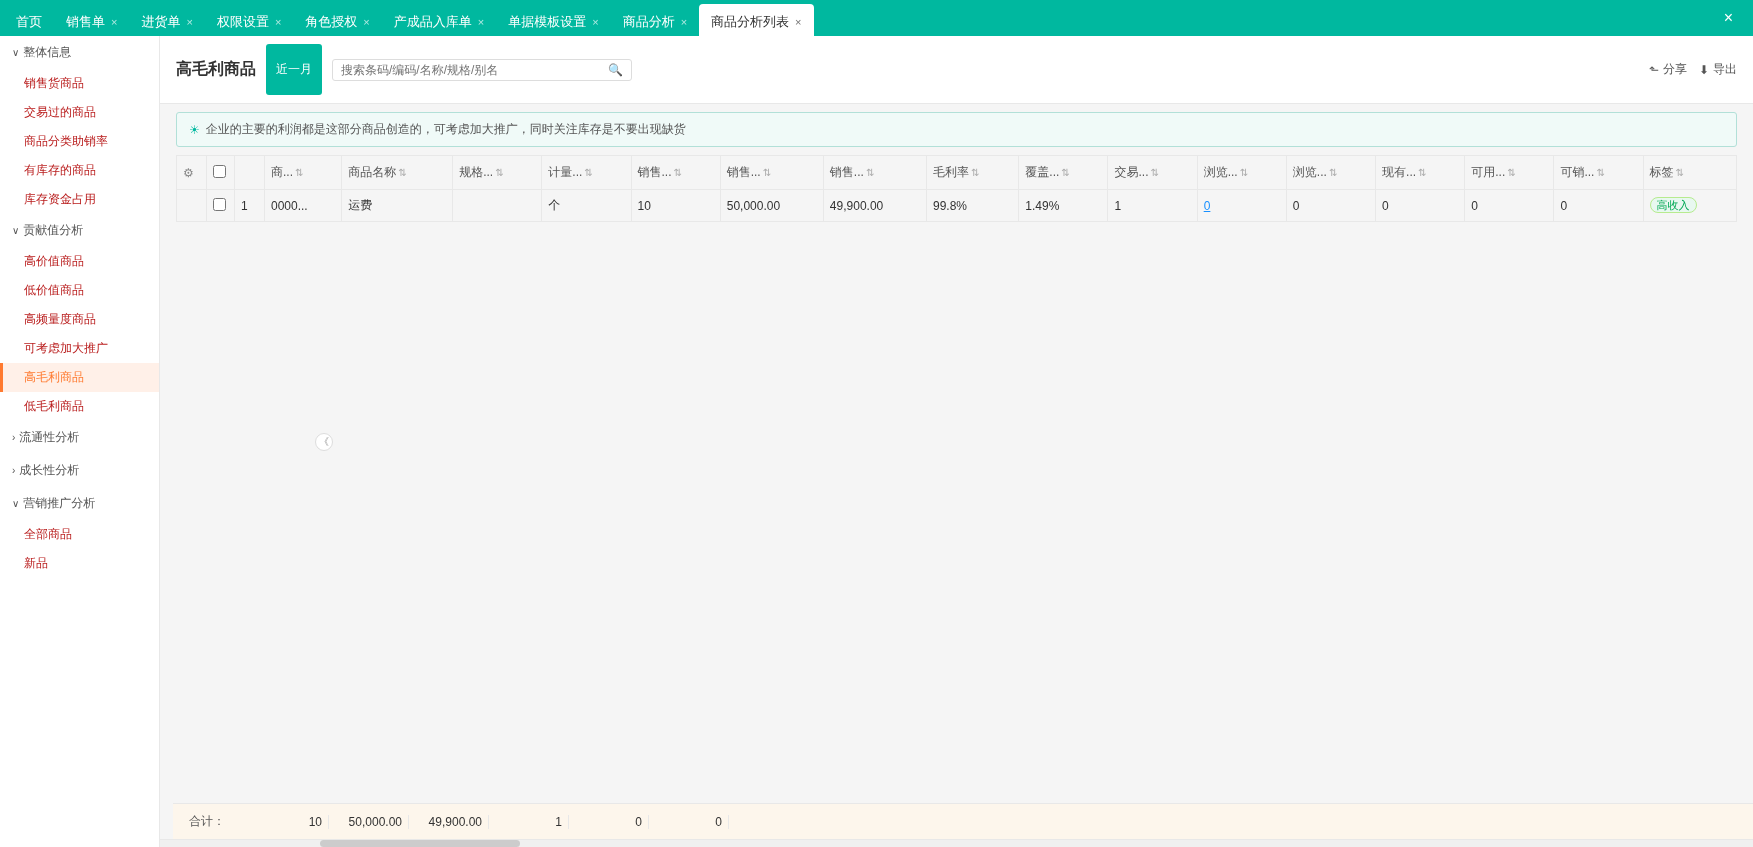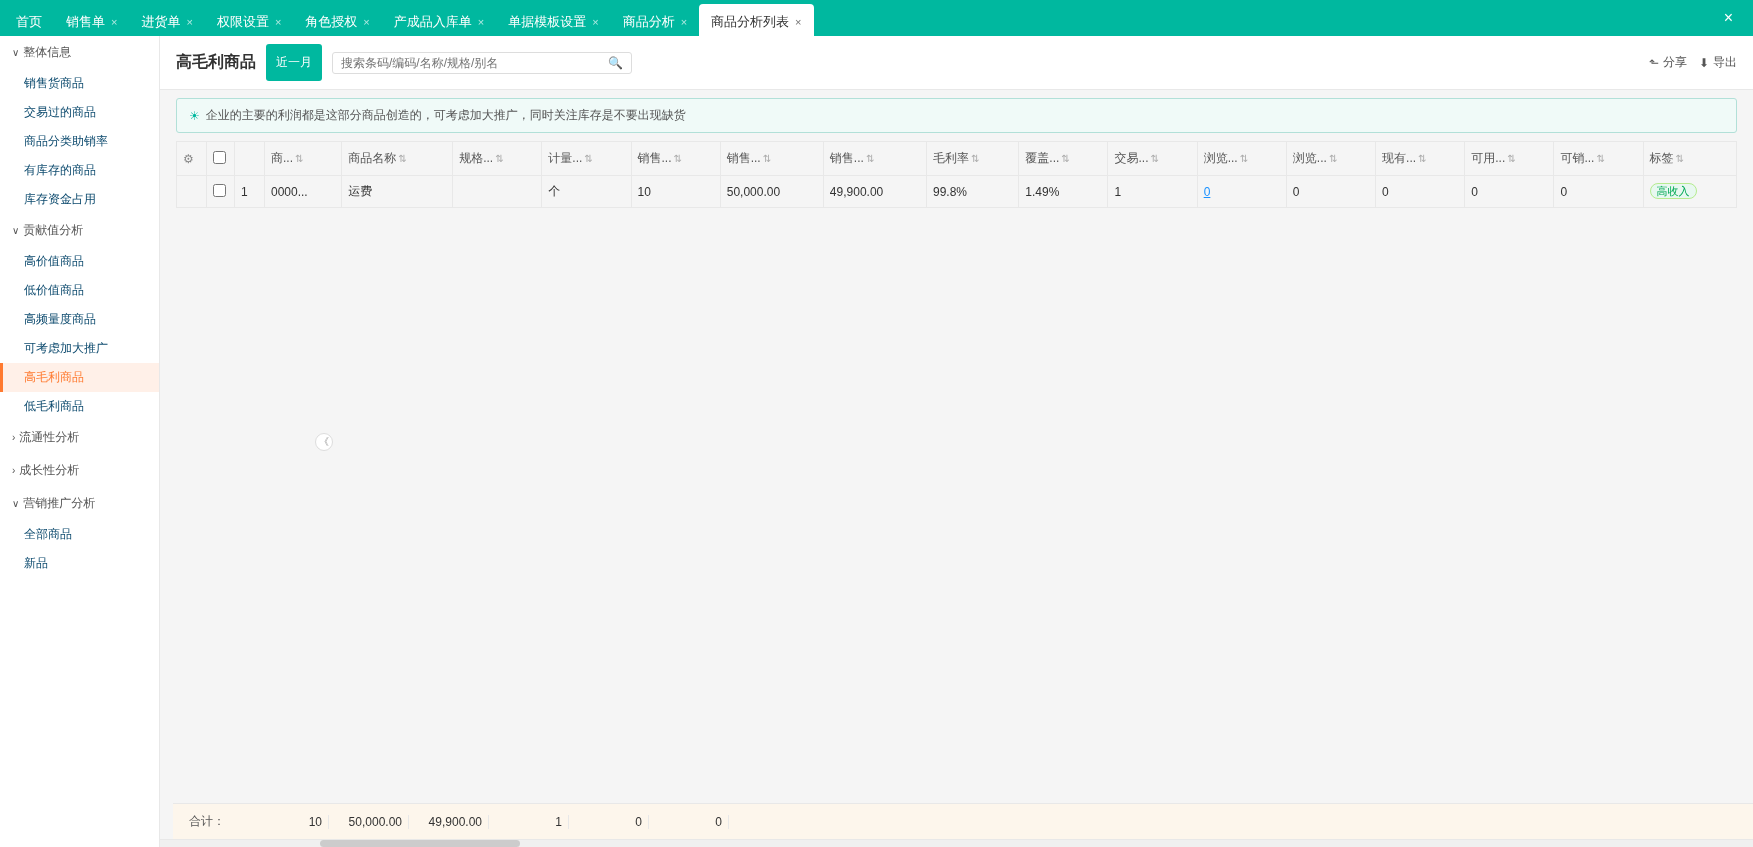--- a/index.html
+++ b/index.html
@@ -67,21 +67,21 @@
       color: #555;
       display: flex;
       align-items: center;
       gap: 4px;
       cursor: pointer;
     }
     .sidebar-group-header .arrow { font-size: 10px; }
     .sidebar-item {
       padding: 6px 12px 6px 24px;
       font-size: 12px;
-      color: #0c4a6e;
+      color: #b91c1c;
       cursor: pointer;
       white-space: nowrap;
     }
     .sidebar-item.active {
       background: #fff0e8;
       color: #ff7a30;
       border-left: 3px solid #ff7a30;
       padding-left: 21px;
     }
 
@@ -106,21 +106,21 @@
     .content-title {
       font-size: 16px;
       font-weight: bold;
       color: #333;
     }
     .filter-btn {
       background: #00b89f;
       color: white;
       border: none;
       border-radius: 3px;
-      padding: 10px 10px;
+      padding: 17px 10px;
       font-size: 12px;
       cursor: pointer;
     }
     .search-box {
       display: flex;
       align-items: flex-start;
       border: 1px solid #ddd;
       border-radius: 3px;
       padding: 3px 8px;
       flex: 1;

